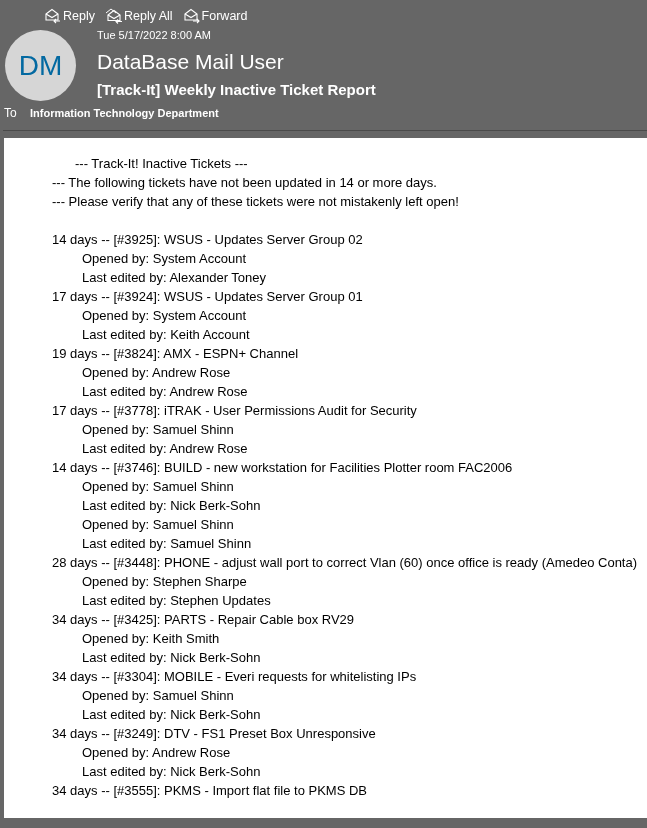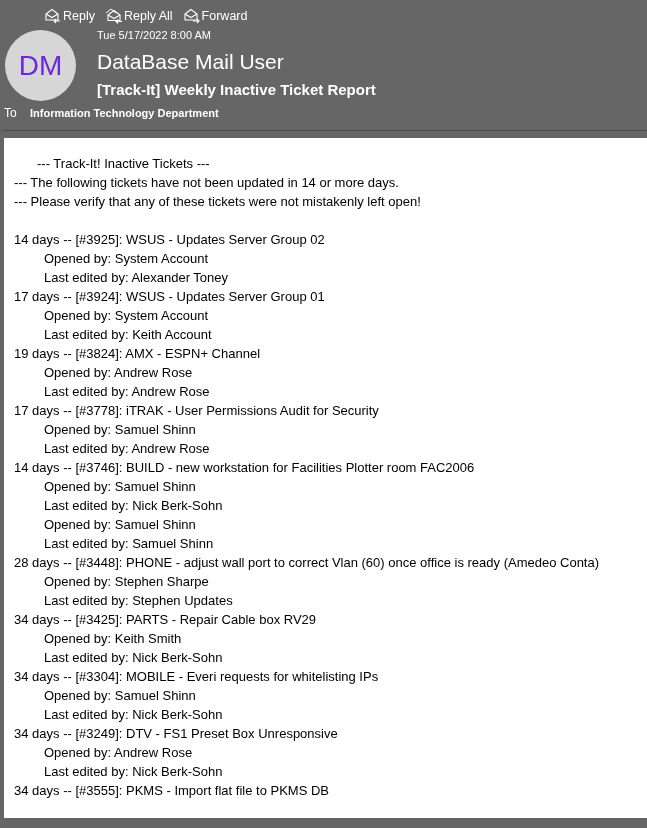--- a/index.html
+++ b/index.html
@@ -42,21 +42,21 @@
       position: absolute;
       left: 5px;
       top: 30px;
       width: 71px;
       height: 71px;
       border-radius: 50%;
       background: #d6d6d6;
       display: flex;
       align-items: center;
       justify-content: center;
-      color: #6d28d9;
+      color: #0369a1;
       font-size: 28px;
       letter-spacing: 0px;
     }
     .date {
       position: absolute;
       left: 97px;
       top: 29px;
       font-size: 11px;
       color: #ffffff;
     }
@@ -108,20 +108,21 @@
       width: 643px;
       height: 680px;
       background: #ffffff;
       color: #000000;
       font-size: 13px;
       overflow: hidden;
     }
     .body-inner {
       padding-top: 16px;
       padding-left: 10px;
+      margin-left: 38px;
     }
     .line {
       height: 19px;
       line-height: 19px;
       white-space: nowrap;
     }
     .indent-1 { padding-left: 23px; }
     .indent-2 { padding-left: 30px; }
     .spacer { height: 19px; }
   </style>

